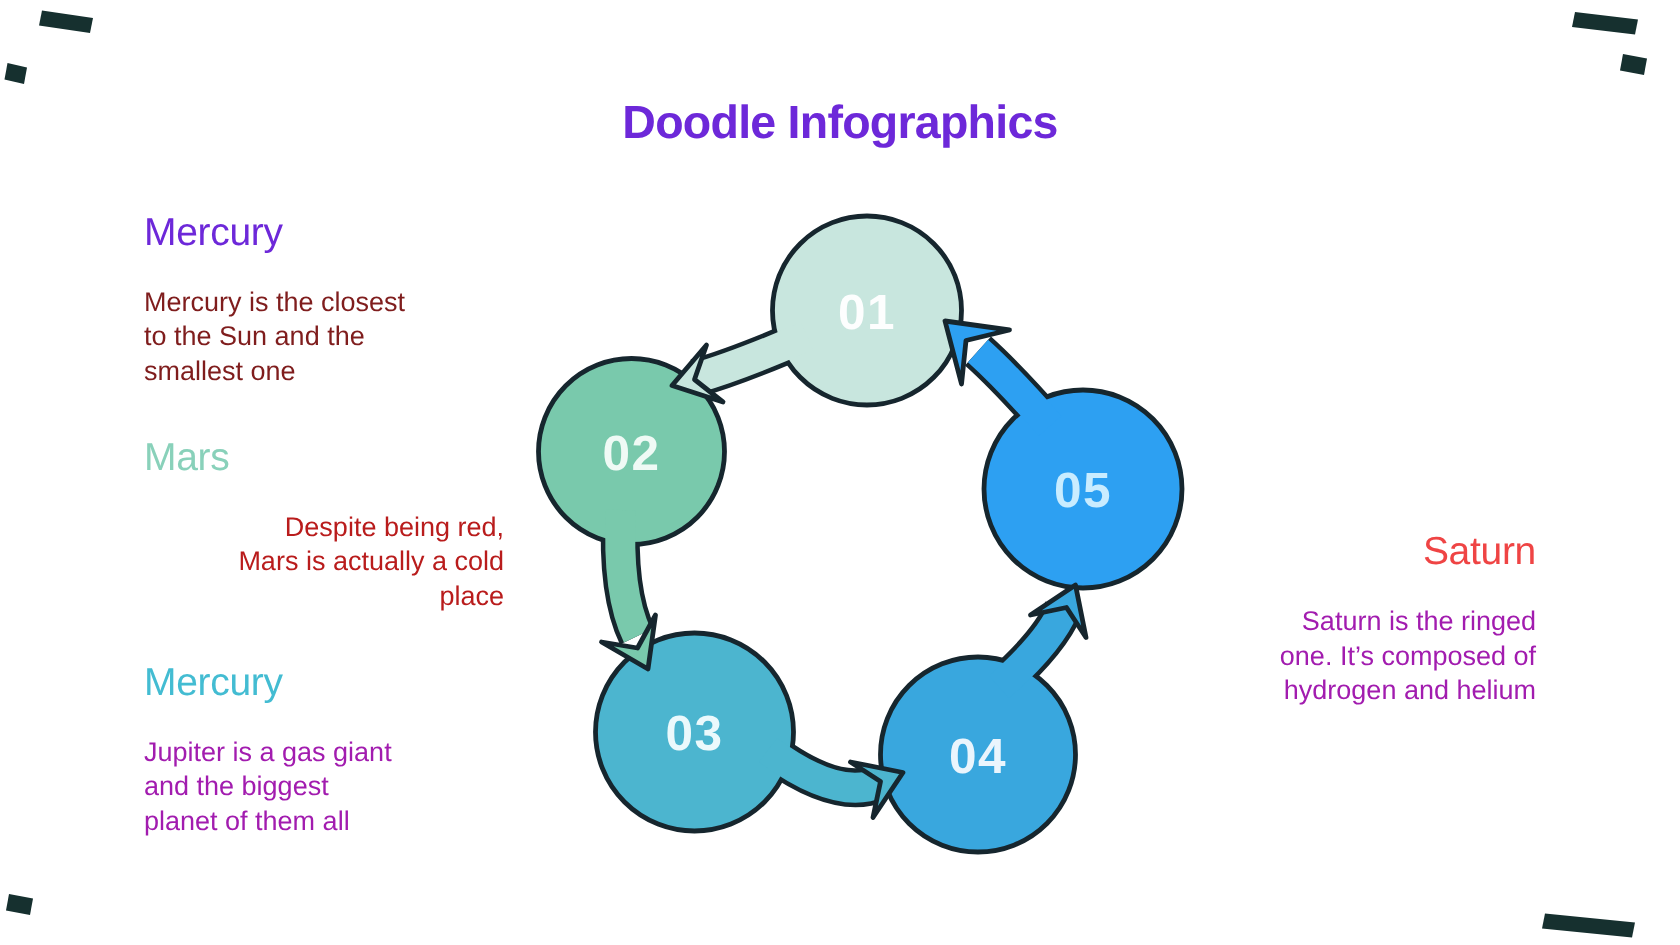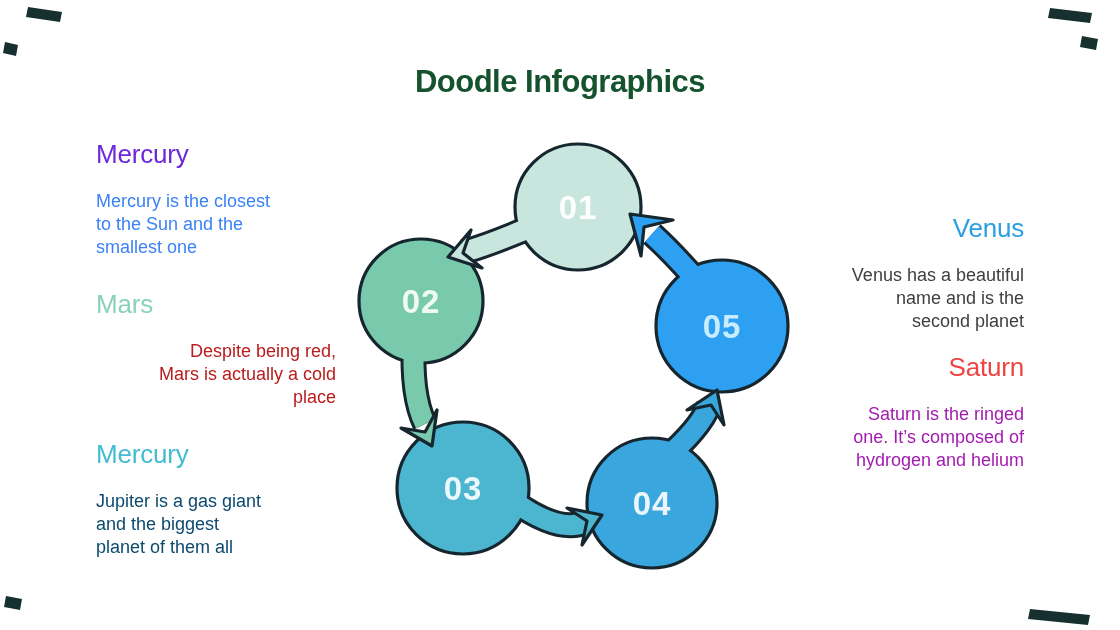--- a/index.html
+++ b/index.html
@@ -57,49 +57,43 @@
     font-size: 33px;
     font-weight: bold;
     letter-spacing: 1px;
   }
 </style>
 </head>
 <body>
 
 <div class="slide" style="background: rgb(255, 255, 255);">
 
-  <h1 class="page-title" style="color: #14532d;">Doodle Infographics</h1>
+  <h1 class="page-title" style="color: #6d28d9;">Doodle Infographics</h1>
 
   <section class="planet-block left-col" id="block-mercury">
     <h2 style="color: #6d28d9;">Mercury</h2>
-    <p style="color: #3b82f6;">Mercury is the closest
+    <p style="color: #7f1d1d;">Mercury is the closest
 to the Sun and the
 smallest one</p>
   </section>
 
   <section class="planet-block left-col" id="block-mars">
     <h2 style="color: rgb(137, 209, 186);">Mars</h2>
     <p style="color: #b91c1c; text-align: right;">Despite being red,
 Mars is actually a cold
 place</p>
   </section>
 
   <section class="planet-block left-col" id="block-jupiter">
     <h2 style="color: rgb(67, 188, 210);">Mercury</h2>
-    <p style="color: #0c4a6e;">Jupiter is a gas giant
+    <p style="color: #a21caf;">Jupiter is a gas giant
 and the biggest
 planet of them all</p>
   </section>
 
-  <section class="planet-block right-col" id="block-venus">
-    <h2 style="color: rgb(42, 159, 228);">Venus</h2>
-    <p style="color: rgb(63, 63, 63);">Venus has a beautiful
-name and is the
-second planet</p>
-  </section>
 
   <section class="planet-block right-col" id="block-saturn">
     <h2 style="color: #ef4444;">Saturn</h2>
     <p style="color: #a21caf;">Saturn is the ringed
 one. It’s composed of
 hydrogen and helium</p>
   </section>
 
   <svg class="diagram-svg" viewBox="0 0 1120 630" xmlns="http://www.w3.org/2000/svg">
 

